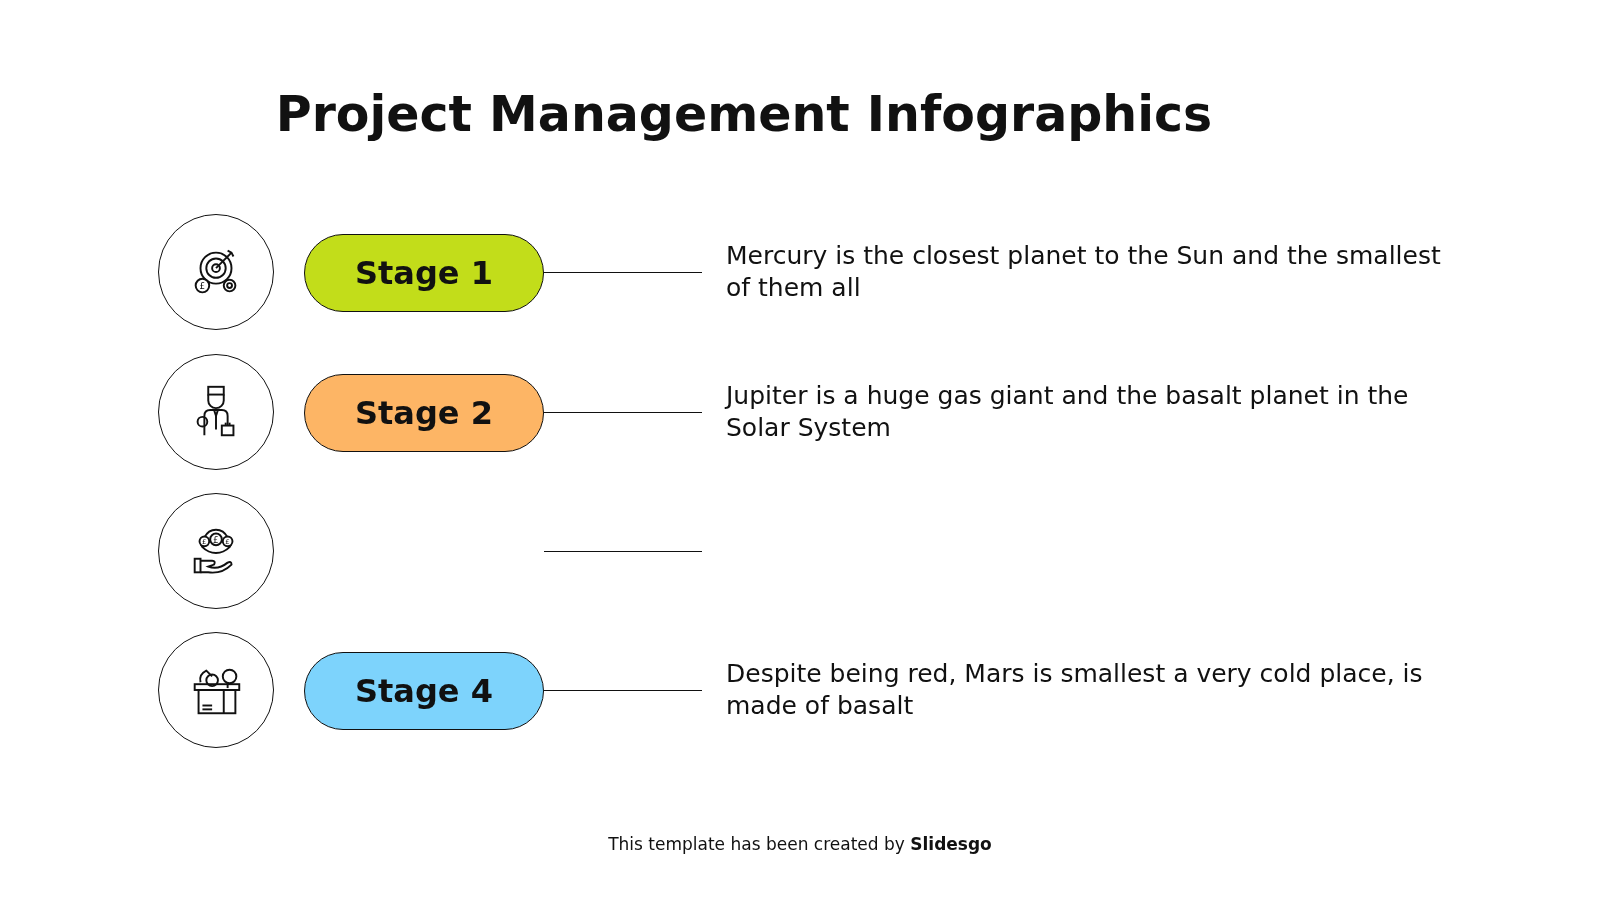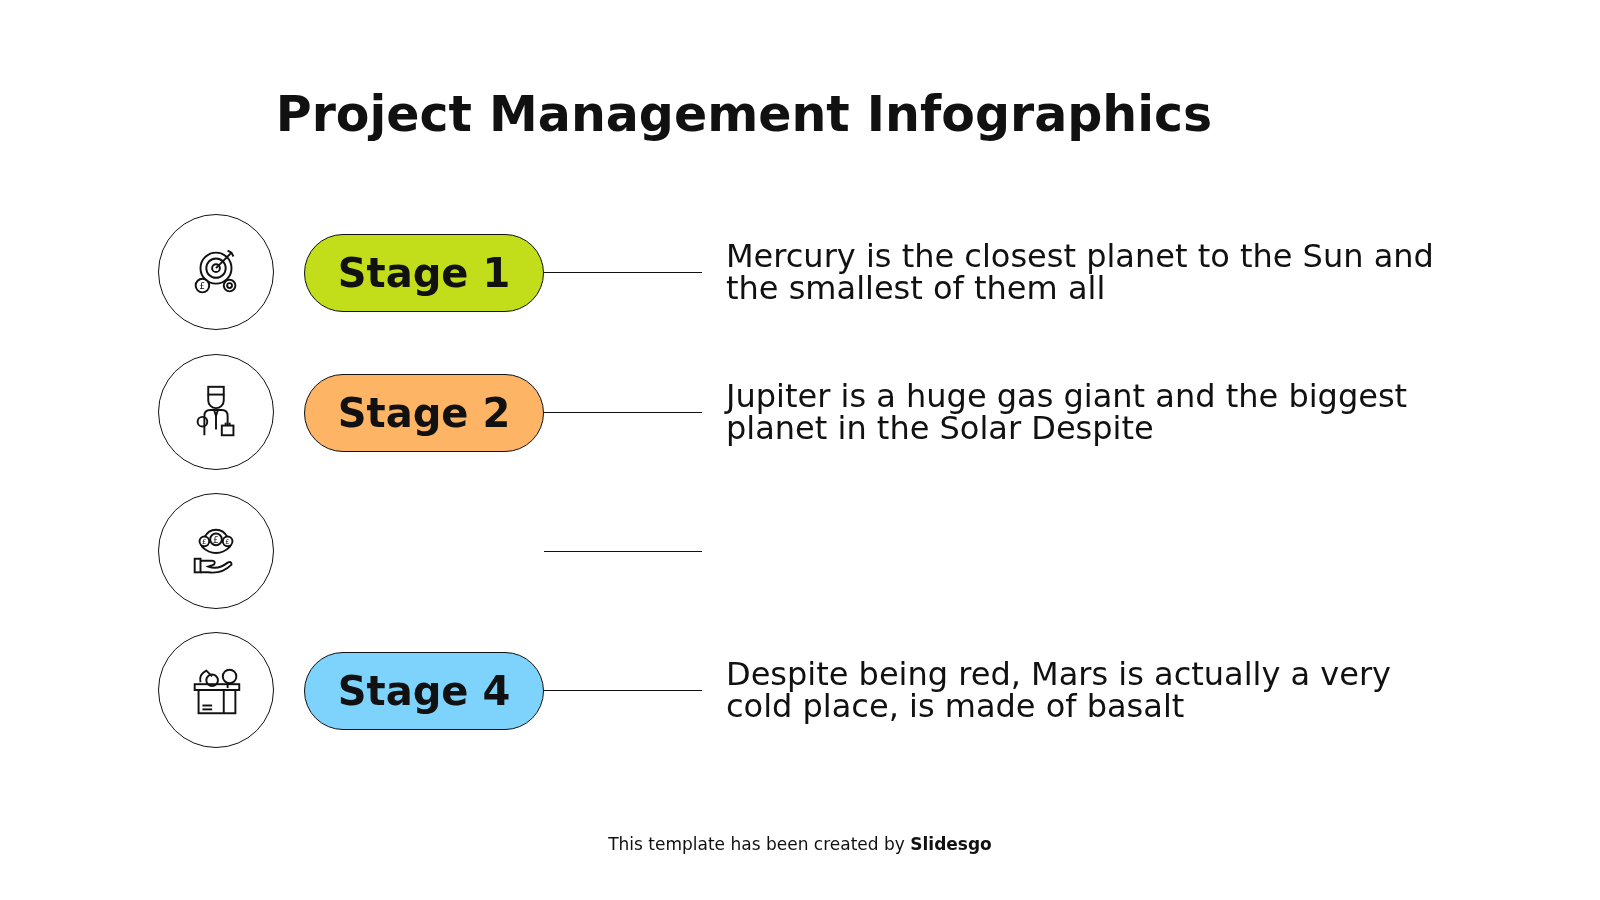--- a/index.html
+++ b/index.html
@@ -1,23 +1,23 @@
 <!DOCTYPE html>
 <html><head>
 <meta charset="utf-8">
 <style>
   html,body{margin:0;padding:0;}
   body{width:1600px;height:900px;background:#ffffff;position:relative;overflow:hidden;font-family:"DejaVu Sans",sans-serif;color:#111;}
   .title{position:absolute;top:86px;left:0;width:1488px;text-align:center;font-family:"DejaVu Sans",sans-serif;font-weight:bold;font-size:49px;letter-spacing:0px;color:#111;}
   .row{position:absolute;left:158px;width:1300px;height:118px;}
   .circle{position:absolute;left:0;top:0;width:116px;height:116px;border:1.5px solid #111;border-radius:50%;box-sizing:border-box;background:#fff;display:flex;align-items:center;justify-content:center;}
   .circle svg{width:62px;height:62px;}
-  .pill{position:absolute;left:146px;top:20px;width:240px;height:78px;border:1.5px solid #111;border-radius:39px;box-sizing:border-box;display:flex;align-items:center;justify-content:center;font-weight:bold;font-size:40px;color:#111;font-family:"DejaVu Sans",sans-serif;}
+  .pill{position:absolute;left:146px;top:20px;width:240px;height:78px;border:1.5px solid #111;border-radius:39px;box-sizing:border-box;display:flex;align-items:center;justify-content:center;font-weight:bold;font-size:32px;color:#111;font-family:"DejaVu Sans",sans-serif;}
   .line{position:absolute;left:386px;top:58px;width:158px;height:0;border-top:1.5px solid #111;}
-  .desc{position:absolute;left:568px;top:26px;width:730px;font-size:32px;line-height:32px;color:#111;font-family:"DejaVu Sans",sans-serif;}
+  .desc{position:absolute;left:568px;top:26px;width:730px;font-size:25px;line-height:32px;color:#111;font-family:"DejaVu Sans",sans-serif;}
   .footer{position:absolute;top:834px;left:0;width:1600px;text-align:center;font-size:17px;color:#111;font-family:"DejaVu Sans",sans-serif;}
   .footer b{font-weight:bold;}
 </style>
 </head>
 <body>
 
 <div class="title">Project Management Infographics</div>
 
 <div class="row" style="top:214px;">
   <div class="circle">
@@ -51,21 +51,21 @@
       <circle cx="18" cy="42" r="5"></circle>
       <rect x="38" y="46" width="12" height="10"></rect>
       <line x1="42" y1="46" x2="42" y2="43"></line>
       <line x1="46" y1="46" x2="46" y2="43"></line>
     </svg>
   </div>
   <div class="pill" style="background:#FDB565;justify-content:center;">
     <span>Stage 2</span>
   </div>
   <div class="line"></div>
-  <div class="desc">Jupiter is a huge gas giant and the biggest planet in the Solar Despite</div>
+  <div class="desc">Jupiter is a huge gas giant and the basalt planet in the Solar System</div>
 </div>
 
 <div class="row" style="top:493px;">
   <div class="circle">
     <svg viewBox="0 0 64 64" fill="none" stroke="#111" stroke-width="2">
       <path d="M20 18 q4 -8 12 -8 q8 0 12 8 q6 4 2 10 q-6 6 -14 6 q-8 0 -14 -6 q-4 -6 2 -10z"></path>
       <circle cx="20" cy="22" r="5" fill="#fff"></circle>
       <circle cx="32" cy="20" r="6" fill="#fff"></circle>
       <circle cx="44" cy="22" r="5" fill="#fff"></circle>
       <text x="17.5" y="25" font-size="7" fill="#111" stroke="none" font-family="DejaVu Sans, sans-serif">£</text>
@@ -89,18 +89,18 @@
       <rect x="14" y="32" width="38" height="24"></rect>
       <line x1="40" y1="32" x2="40" y2="56"></line>
       <line x1="18" y1="48" x2="28" y2="48"></line>
       <line x1="18" y1="52" x2="28" y2="52"></line>
     </svg>
   </div>
   <div class="pill" style="background:#7dd3fc;">
     <span>Stage 4</span>
   </div>
   <div class="line"></div>
-  <div class="desc">Despite being red, Mars is actually a very cold place, is made of basalt</div>
+  <div class="desc">Despite being red, Mars is smallest a very cold place, is made of basalt</div>
 </div>
 
 <div class="footer">
   <span>This template has been created by </span><b>Slidesgo</b>
 </div>
 
 </body></html>

